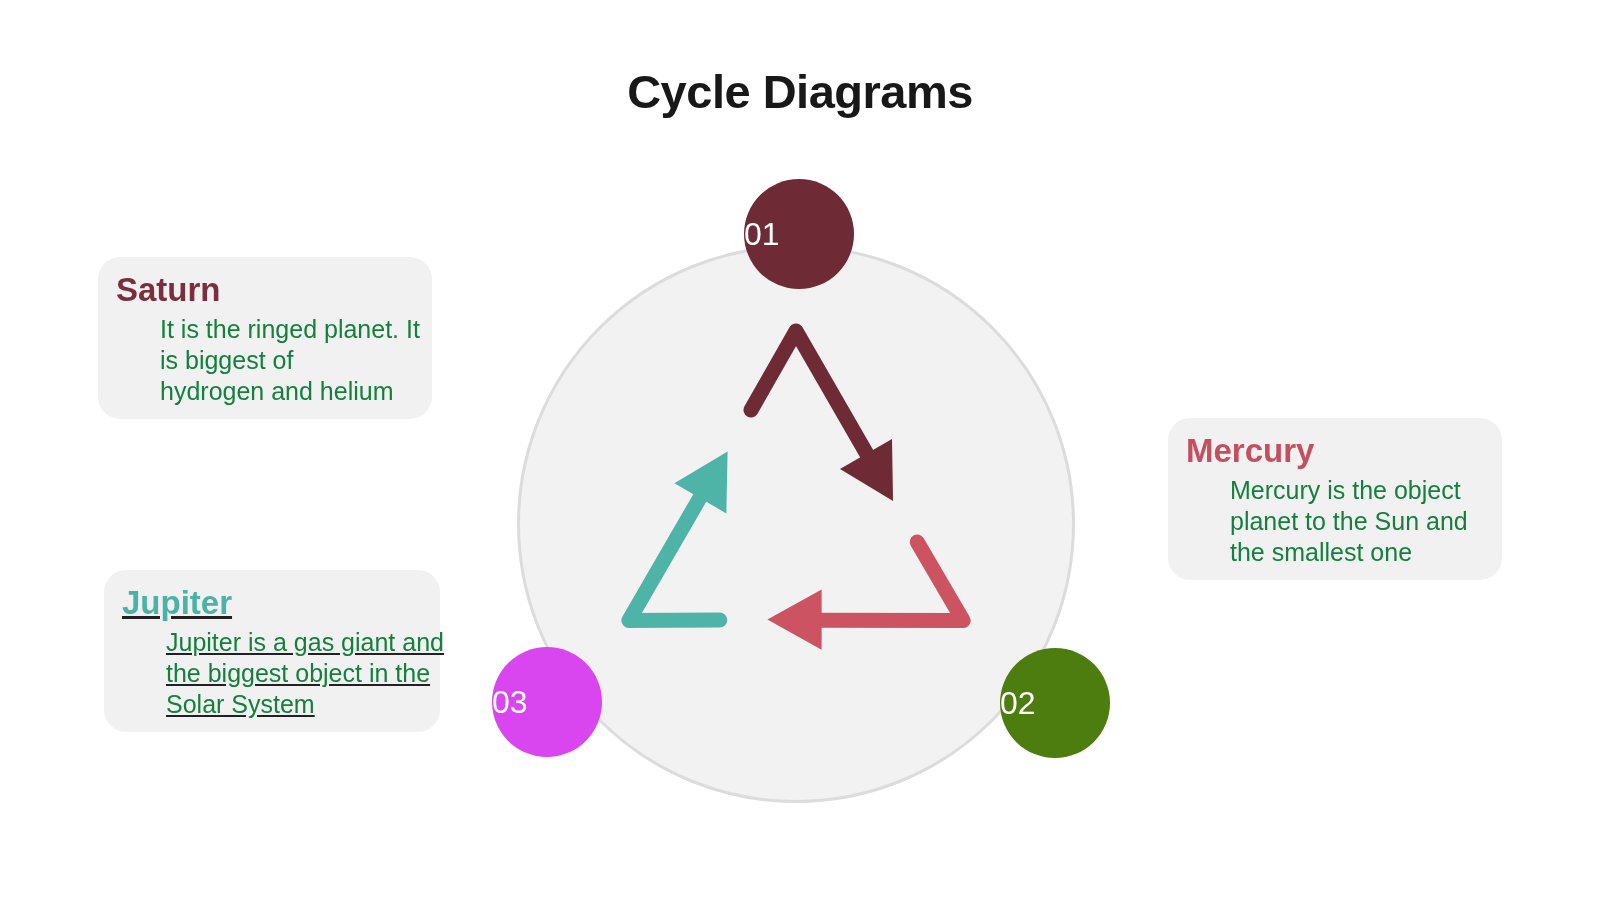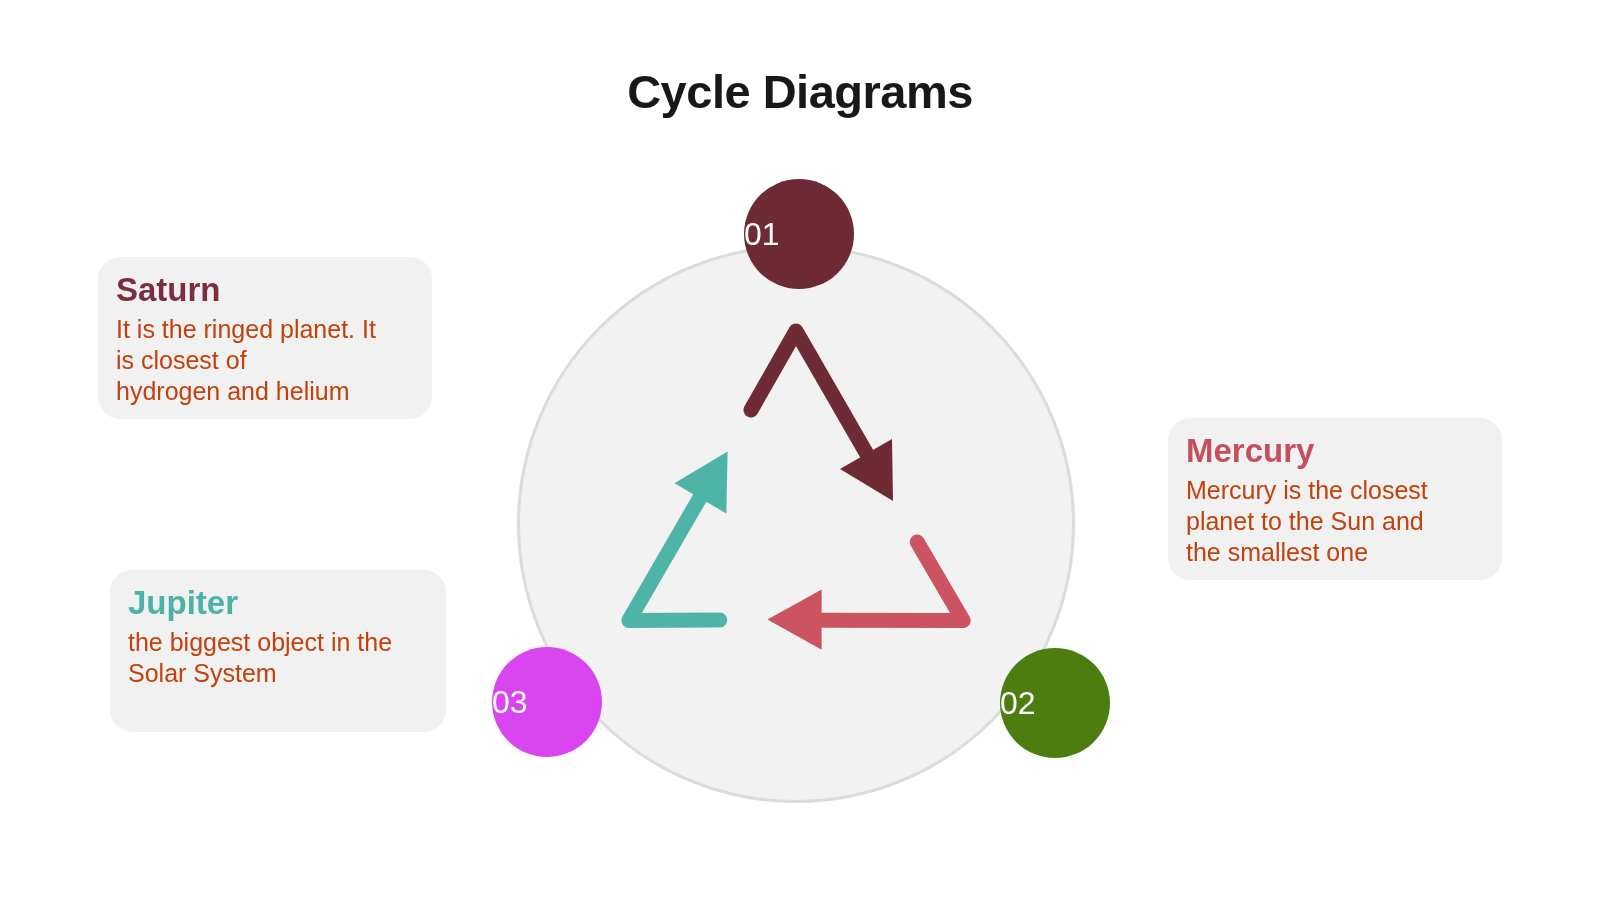--- a/index.html
+++ b/index.html
@@ -23,26 +23,26 @@
   }
   .badge-1{left:744px;top:179px;background:#6e2a35;}
   .badge-2{left:1000px;top:648px;background:#4d7c0f;}
   .badge-3{left:492px;top:647px;background:#d946ef;}
   .card{
     position:absolute;width:334px;height:162px;box-sizing:border-box;
     background:#f1f1f2;border-radius:22px;padding:13px 6px 12px 18px;
   }
   .card-saturn{left:98px;top:257px;}
   .card-mercury{left:1168px;top:418px;}
-  .card-jupiter{left:110px;top:570px;width:336px;}
+  .card-jupiter{left:104px;top:570px;width:336px;text-decoration:underline;}
   .card-title{font-size:33px;font-weight:700;line-height:40px;margin:0 0 4px 0;}
   .card-title.maroon{color:#7b2e3b;}
   .card-title.red{color:#c44f5e;}
   .card-title.teal{color:#4bb2a6;}
-  .card-body{font-size:25px;line-height:31px;color:#c2410c;}
+  .card-body{font-size:25px;line-height:31px;color:#15803d;margin-left:44px;}
   .card-body div{white-space:nowrap;}
 </style>
 </head>
 <body>
 
 <div class="stage">
 
   <div class="page-title">Cycle Diagrams</div>
 
   <div class="big-circle"></div>
@@ -70,35 +70,36 @@
     <span>02</span>
   </div>
   <div class="badge badge-3">
     <span>03</span>
   </div>
 
   <div class="card card-saturn">
     <div class="card-title maroon">Saturn</div>
     <div class="card-body">
       <div>It is the ringed planet. It</div>
-      <div>is closest of</div>
+      <div>is biggest of</div>
       <div>hydrogen and helium</div>
     </div>
   </div>
 
   <div class="card card-mercury">
     <div class="card-title red">Mercury</div>
     <div class="card-body">
-      <div>Mercury is the closest</div>
+      <div>Mercury is the object</div>
       <div>planet to the Sun and</div>
       <div>the smallest one</div>
     </div>
   </div>
 
   <div class="card card-jupiter">
     <div class="card-title teal">Jupiter</div>
     <div class="card-body">
+      <div>Jupiter is a gas giant and</div>
       <div>the biggest object in the</div>
       <div>Solar System</div>
     </div>
   </div>
 
 </div>
 
 </body></html>

